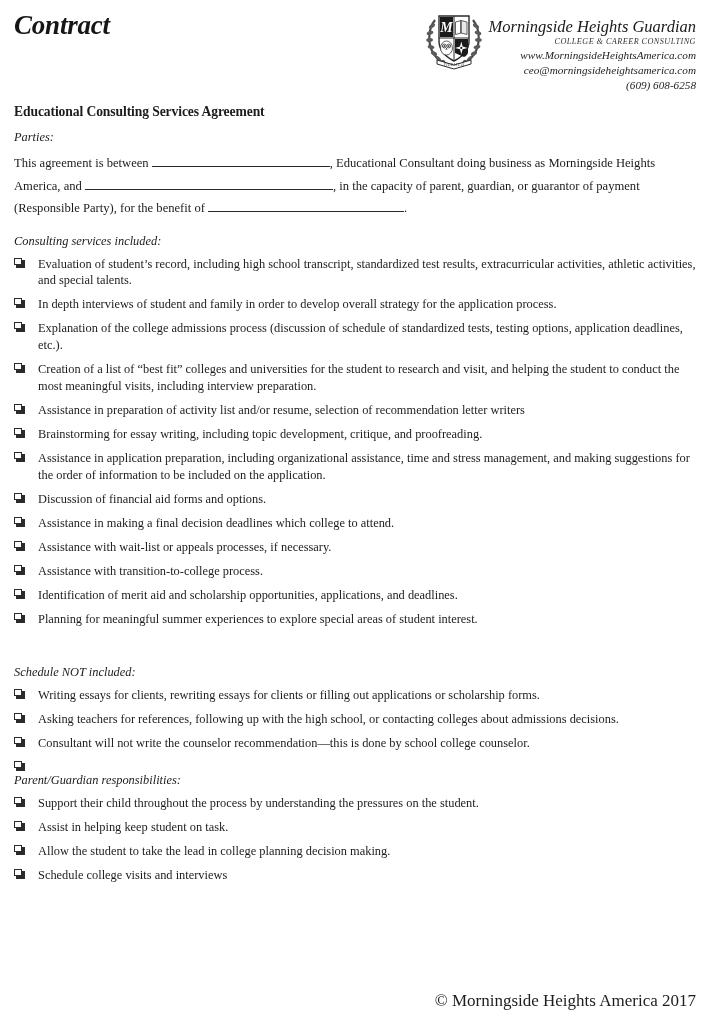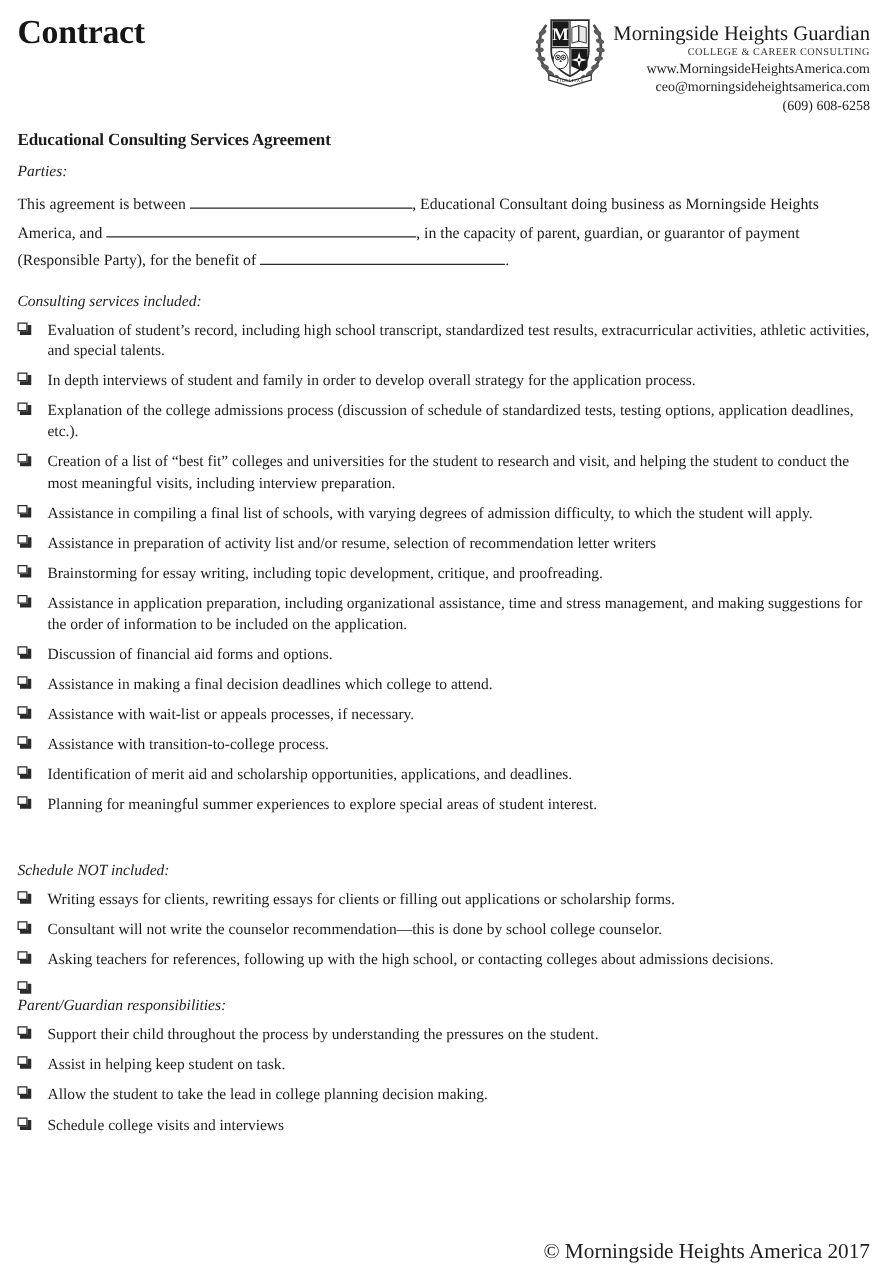--- a/index.html
+++ b/index.html
@@ -26,20 +26,21 @@
     box-sizing: border-box;
   }
 
   
   .header {
     position: absolute;
     left: 14px;
     top: 8px;
     right: 16px;
     height: 90px;
+    font-style: italic;
   }
   .doc-title {
     position: absolute;
     left: 0;
     top: 4px;
     font-size: 27px;
     font-weight: bold;
     letter-spacing: -0.2px;
     line-height: 1;
     color: #161616;
@@ -283,41 +284,41 @@
       <p class="para"><span>This agreement is between </span><span class="blank blank-a"></span><span>, Educational Consultant doing business as Morningside Heights America, and </span><span class="blank blank-b"></span><span>, in the capacity of parent, guardian, or guarantor of payment (Responsible Party), for the benefit of </span><span class="blank blank-c"></span><span>.</span></p>
     </div>
 
     <div class="italic-head">Consulting services included:</div>
 
     <ul class="checklist group">
       <li><span class="bullet"></span><span>Evaluation of student’s record, including high school transcript, standardized test results, extracurricular activities, athletic activities, and special talents.</span></li>
       <li><span class="bullet"></span><span>In depth interviews of student and family in order to develop overall strategy for the application process.</span></li>
       <li><span class="bullet"></span><span>Explanation of the college admissions process (discussion of schedule of standardized tests, testing options, application deadlines, etc.).</span></li>
       <li><span class="bullet"></span><span>Creation of a list of “best fit” colleges and universities for the student to research and visit, and helping the student to conduct the most meaningful visits, including interview preparation.</span></li>
-      <li><span class="bullet"></span><span>Assistance in compiling a final list of schools, with varying degrees of admission difficulty, to which the student will apply.</span></li>
+      <li><span class="bullet"></span></li>
       <li><span class="bullet"></span></li>
       <li><span class="bullet"></span><span>Assistance in preparation of activity list and/or resume, selection of recommendation letter writers</span></li>
       <li><span class="bullet"></span><span>Brainstorming for essay writing, including topic development, critique, and proofreading.</span></li>
       <li><span class="bullet"></span><span>Assistance in application preparation, including organizational assistance, time and stress management, and making suggestions for the order of information to be included on the application.</span></li>
       <li><span class="bullet"></span><span>Discussion of financial aid forms and options.</span></li>
       <li><span class="bullet"></span><span>Assistance in making a final decision deadlines which college to attend.</span></li>
       <li><span class="bullet"></span><span>Assistance with wait-list or appeals processes, if necessary.</span></li>
       <li><span class="bullet"></span><span>Assistance with transition-to-college process.</span></li>
       <li><span class="bullet"></span><span>Identification of merit aid and scholarship opportunities, applications, and deadlines.</span></li>
       <li><span class="bullet"></span><span>Planning for meaningful summer experiences to explore special areas of student interest.</span></li>
     </ul>
 
     <div class="sect-gap-lg"></div>
 
     <div class="italic-head">Schedule NOT included:</div>
 
     <ul class="checklist group">
       <li><span class="bullet"></span><span>Writing essays for clients, rewriting essays for clients or filling out applications or scholarship forms.</span></li>
+      <li><span class="bullet"></span><span>Asking teachers for references, following up with the high school, or contacting colleges about admissions decisions.</span></li>
       <li><span class="bullet"></span><span>Consultant will not write the counselor recommendation—this is done by school college counselor.</span></li>
-      <li><span class="bullet"></span><span>Asking teachers for references, following up with the high school, or contacting colleges about admissions decisions.</span></li>
       <li><span class="bullet"></span></li>
     </ul>
 
     <div class="sect-gap-md"></div>
 
     <div class="italic-head">Parent/Guardian responsibilities:</div>
 
     <ul class="checklist group">
       <li><span class="bullet"></span><span>Support their child throughout the process by understanding the pressures on the student.</span></li>
       <li><span class="bullet"></span><span>Assist in helping keep student on task.</span></li>

